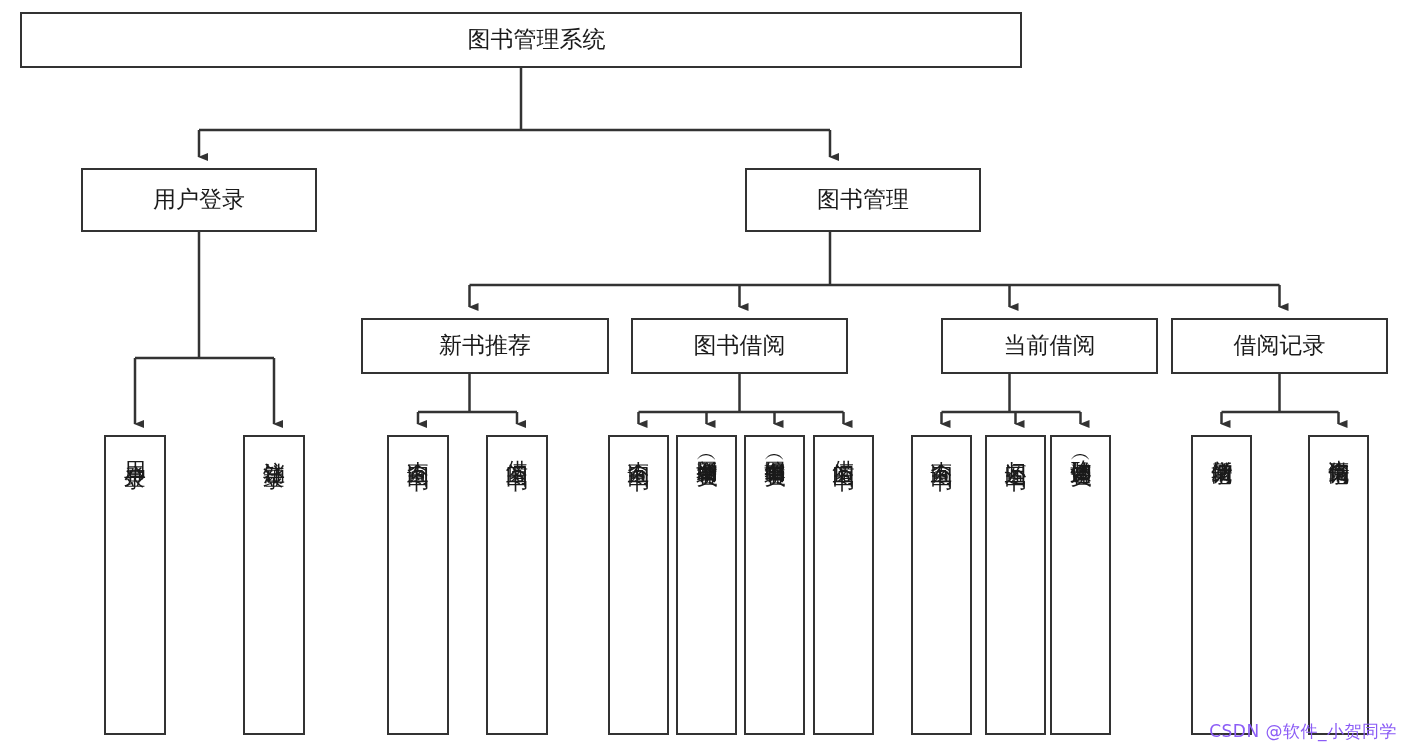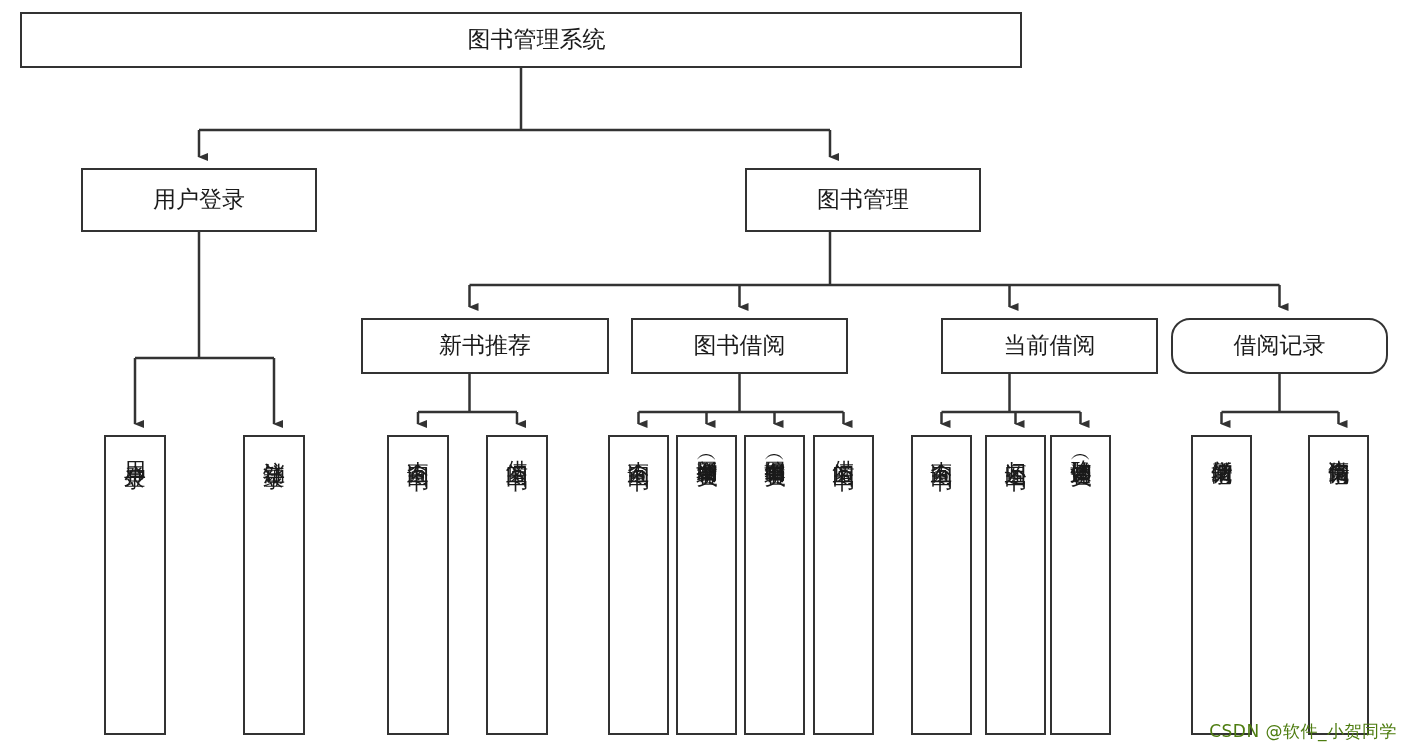--- a/index.html
+++ b/index.html
@@ -59,21 +59,21 @@
   }
   .node.vert.tall .label {
     font-size: 21px;
     letter-spacing: 1px;
   }
   .watermark {
     position: absolute;
     right: 8px;
     bottom: 4px;
     font-size: 17px;
-    color: #4d7c0f;
+    color: #8b5cf6;
     letter-spacing: 0.5px;
     pointer-events: none;
   }
 </style>
 </head>
 <body>
 
 <div id="diagram-root">
   <svg class="edges" viewBox="0 0 1405 747" xmlns="http://www.w3.org/2000/svg">
     <defs>
@@ -130,21 +130,21 @@
       </div>
       <div class="node horiz" style="left: 361px; top: 318px; width: 248px; height: 56px;">
         <span class="label">新书推荐</span>
       </div>
       <div class="node horiz" style="left: 631px; top: 318px; width: 217px; height: 56px;">
         <span class="label">图书借阅</span>
       </div>
       <div class="node horiz" style="left: 901px; top: 318px; width: 217px; height: 56px; margin-left: 40px;">
         <span class="label">当前借阅</span>
       </div>
-      <div class="node horiz" style="left: 1171px; top: 318px; width: 217px; height: 56px; border-radius: 19px;">
+      <div class="node horiz" style="left: 1171px; top: 318px; width: 217px; height: 56px;">
         <span class="label">借阅记录</span>
       </div>
       <div class="node vert" style="left: 104px; top: 435px; width: 62px; height: 300px;">
         <span class="label">用户登录</span>
       </div>
       <div class="node vert" style="left: 243px; top: 435px; width: 62px; height: 300px;">
         <span class="label">注销登录</span>
       </div>
       <div class="node vert" style="left: 387px; top: 435px; width: 62px; height: 300px;">
         <span class="label">查询图书</span>

